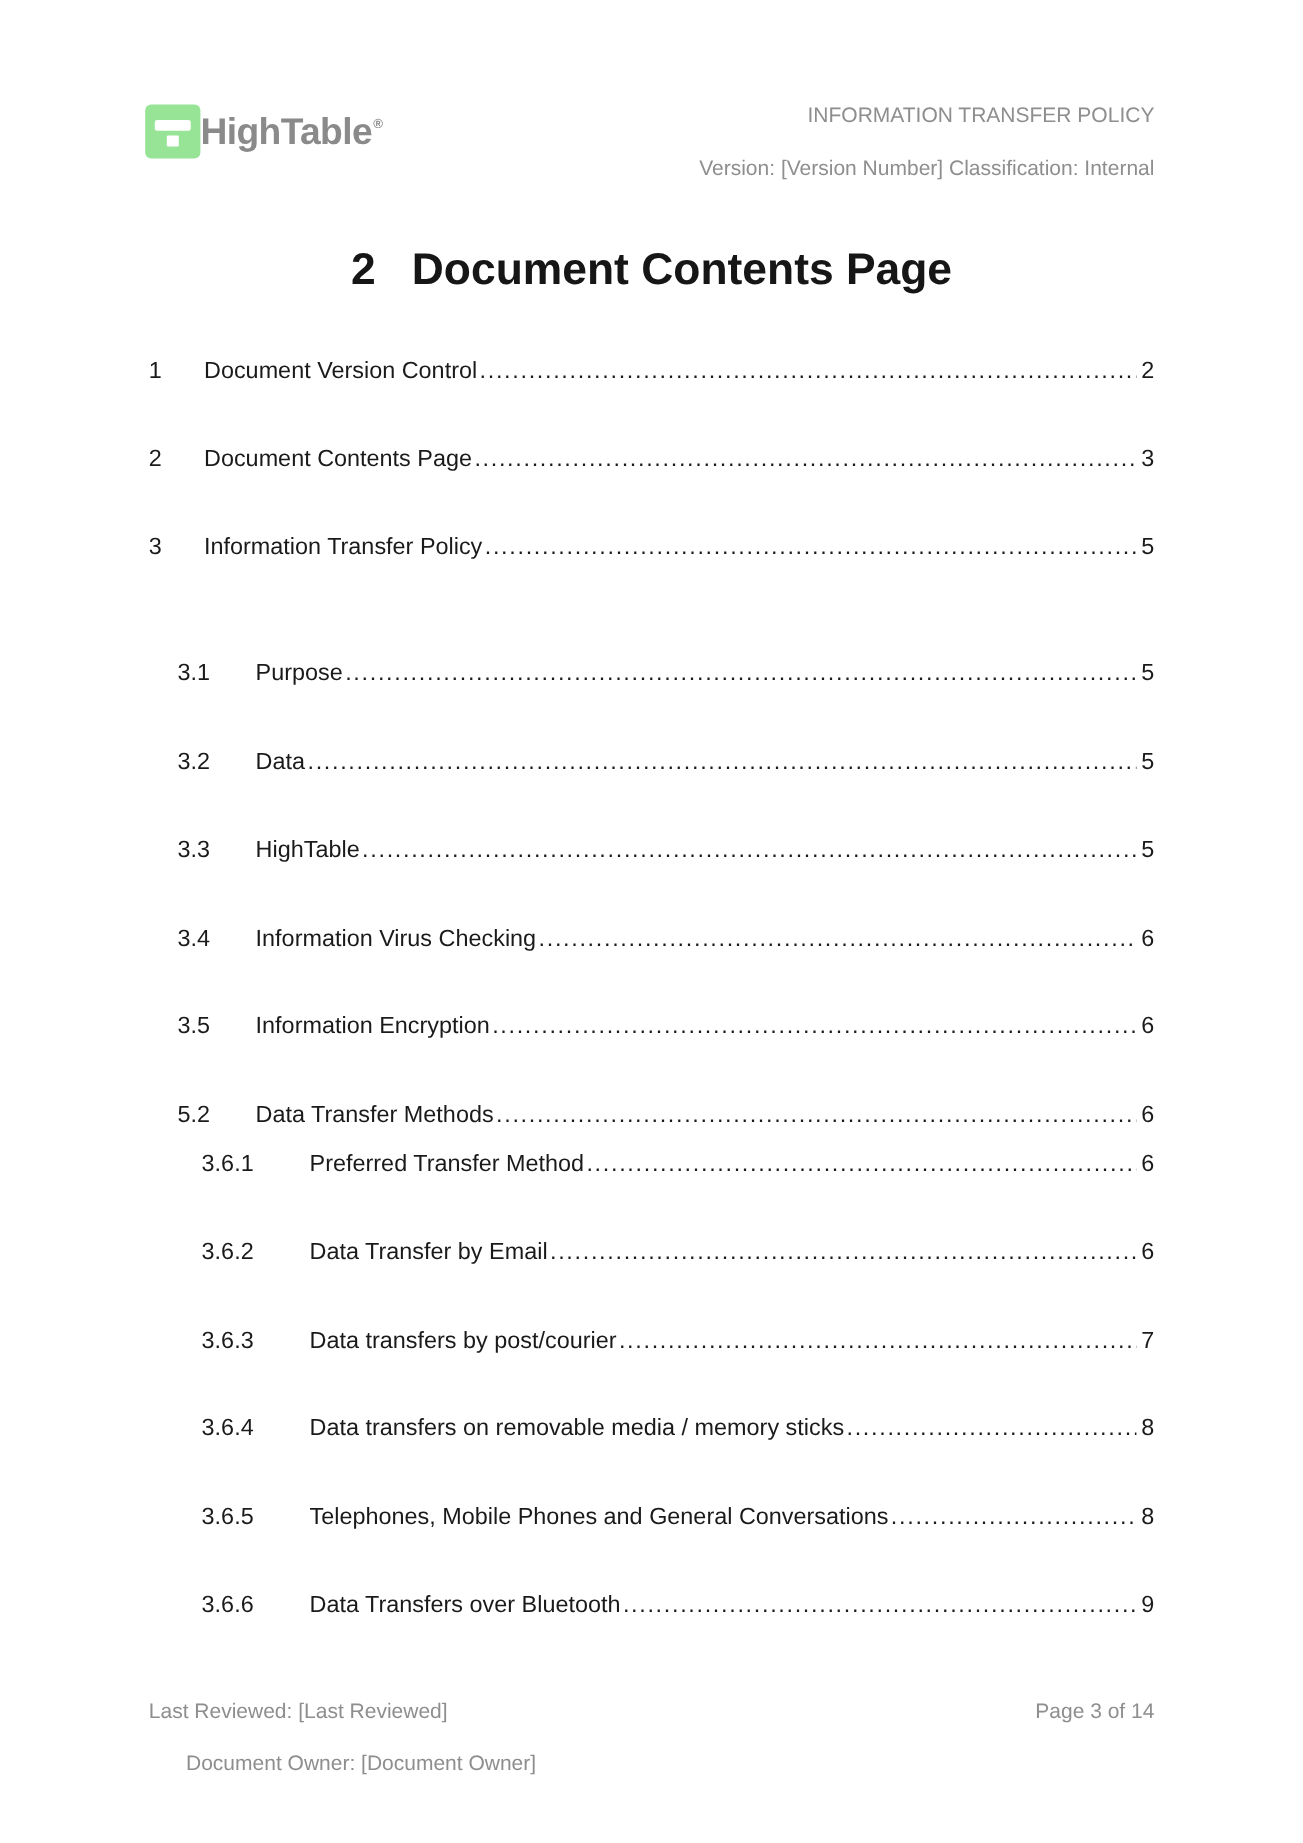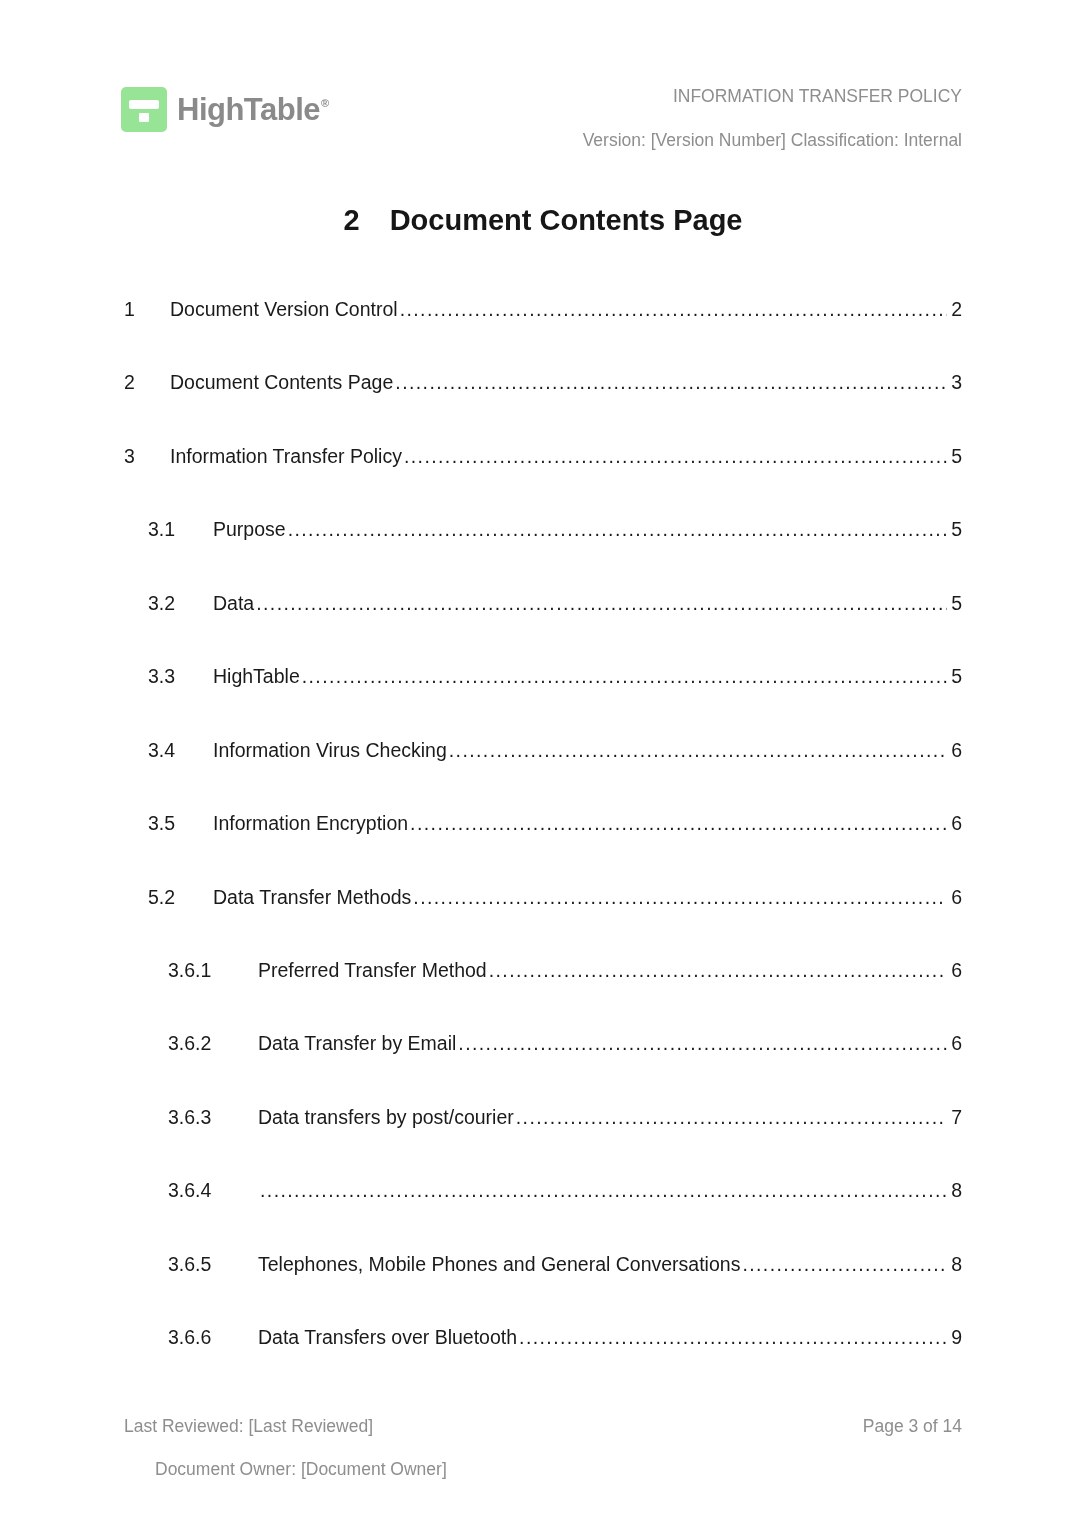--- a/index.html
+++ b/index.html
@@ -15,21 +15,20 @@
     overflow: hidden;
   }
 
   
   .logo {
     position: absolute;
     left: 121px;
     top: 87px;
     display: flex;
     align-items: center;
-    gap: 10px;
   }
   .logo-icon {
     position: relative;
     width: 46px;
     height: 45px;
     background: #97e497;
     border-radius: 5px;
     flex: none;
   }
   .logo-icon-bar {
@@ -78,21 +77,21 @@
   .header-right .hr-line1 { margin-bottom: 24px; }
 
   
   .doc-title {
     position: absolute;
     top: 204px;
     left: 0;
     width: 100%;
     text-align: center;
     font-weight: 700;
-    font-size: 29px;
+    font-size: 37px;
     color: #161616;
   }
   .t-num { display: inline-block; margin-right: 30px; }
 
   
   .toc {
     position: absolute;
     left: 124px;
     top: 297px;
     width: 838px;
@@ -102,21 +101,21 @@
     display: flex;
     align-items: baseline;
     height: 73.45px;
     font-size: 19.5px;
     line-height: 24px;
   }
   .toc-row .num   { flex: none; }
   .toc-row .label { flex: none; white-space: nowrap; }
   .lvl1 .num { width: 46px; }
   .lvl2 { padding-left: 24px; }
-  .lvl2 .num { width: 65px; }
+  .lvl2 .num { width: 65px; margin-top: 32px; }
   .lvl3 { padding-left: 44px; justify-content: center; }
   .lvl3 .num { width: 90px; }
   .leader {
     flex: 1 1 0;
     min-width: 0;
     overflow: hidden;
     white-space: nowrap;
     letter-spacing: 1.4px;
     margin-left: 2px;
     margin-right: 4px;
@@ -237,20 +236,21 @@
 
     <div class="toc-row lvl3">
       <span class="num">3.6.3</span>
       <span class="label">Data transfers by post/courier</span>
       <span class="leader">............................................................................................................................................................................................................................</span>
       <span class="pagenum">7</span>
     </div>
 
     <div class="toc-row lvl3">
       <span class="num">3.6.4</span>
+      <span class="label">Data transfers on removable media / memory sticks</span>
       <span class="leader">............................................................................................................................................................................................................................</span>
       <span class="pagenum">8</span>
     </div>
 
     <div class="toc-row lvl3">
       <span class="num">3.6.5</span>
       <span class="label">Telephones, Mobile Phones and General Conversations</span>
       <span class="leader">............................................................................................................................................................................................................................</span>
       <span class="pagenum">8</span>
     </div>

